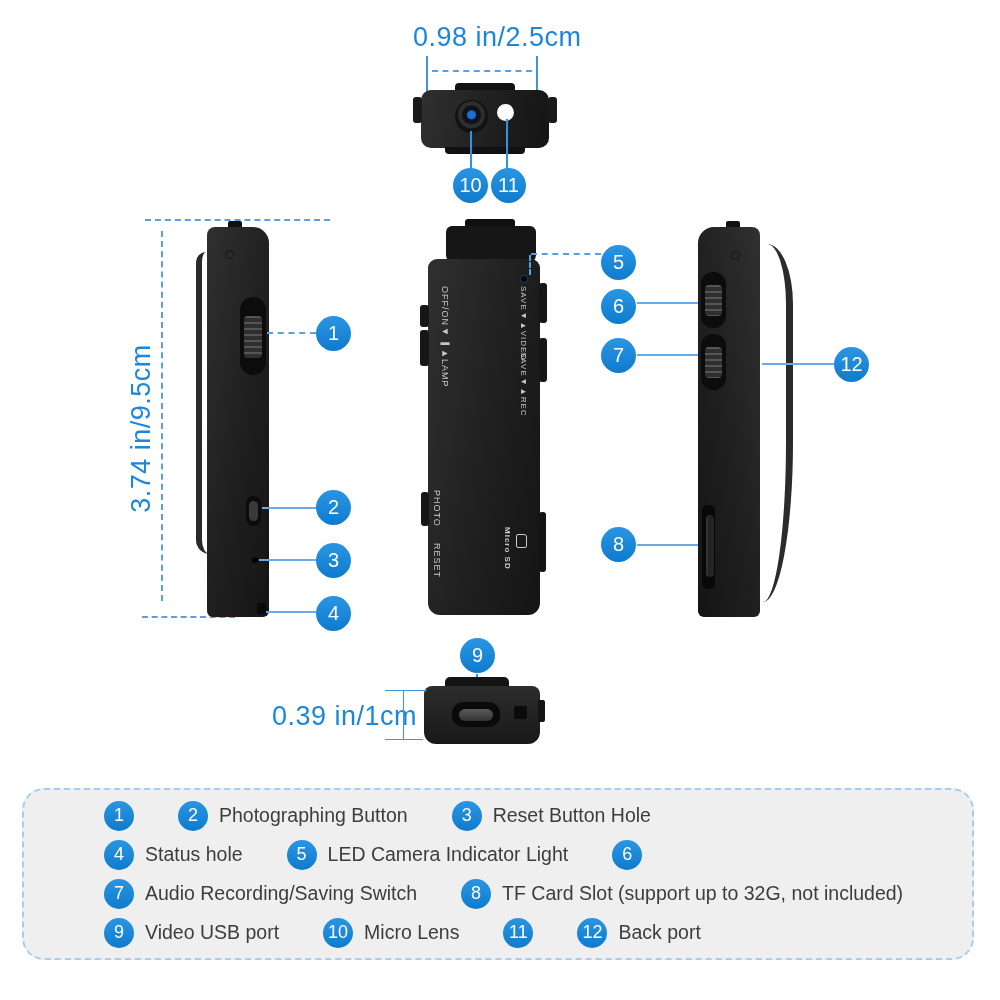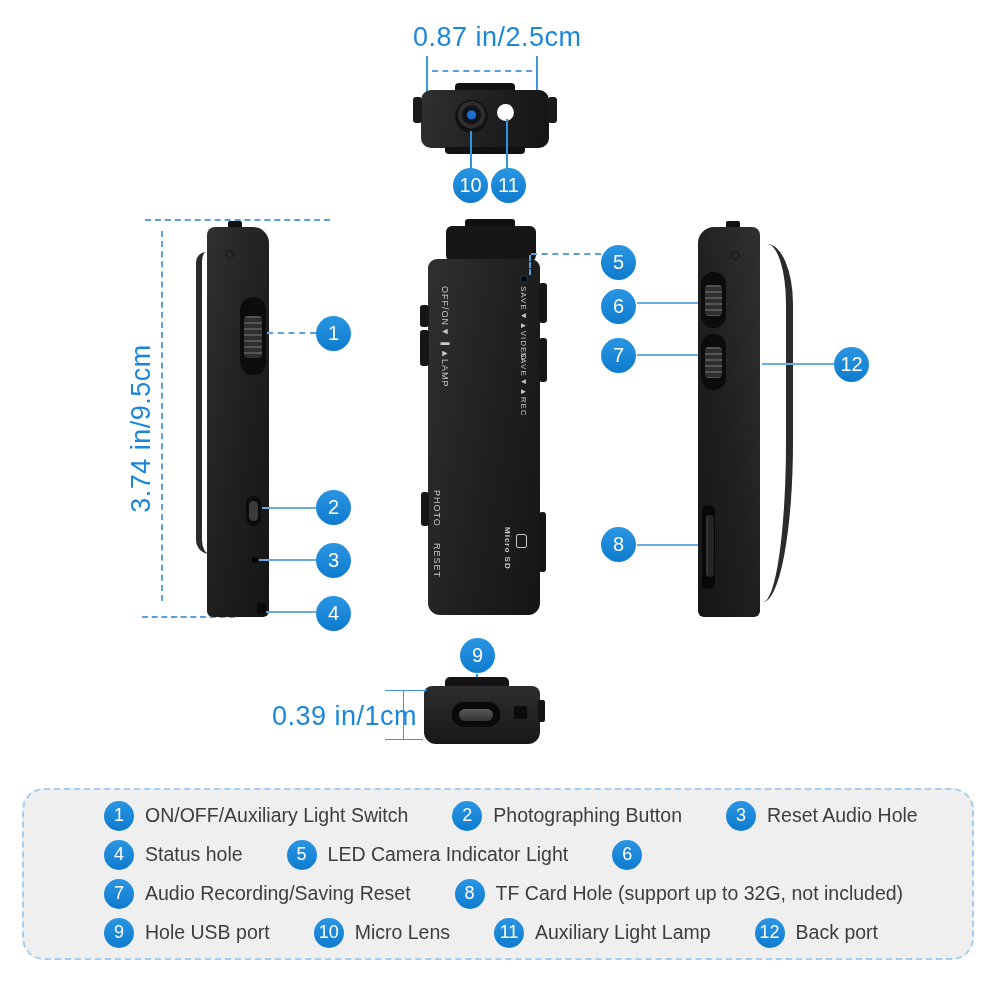--- a/index.html
+++ b/index.html
@@ -34,21 +34,21 @@
   .litem{display:flex;align-items:center;column-gap:11px;white-space:nowrap;}
   .lco{width:30px;height:30px;border-radius:50%;background:linear-gradient(180deg,#2a95e2,#0f7bce);
        color:#fff;font-size:18px;display:flex;align-items:center;justify-content:center;flex:0 0 30px;}
   .llabel{font-size:19.5px;color:#3d3d3d;}
 </style>
 </head>
 <body>
 
 <div id="stage">
 
-  <div class="dim-text" style="left:413px;top:22px;">0.87 in/2.5cm</div>
+  <div class="dim-text" style="left:413px;top:22px;">0.98 in/2.5cm</div>
   <div class="vline" style="left:426px;top:56px;height:38px;"></div>
   <div class="vline" style="left:536px;top:56px;height:38px;"></div>
   <div class="hdash" style="left:432px;top:70px;width:100px;"></div>
 
   <div class="blk" style="left:455px;top:83px;width:60px;height:12px;border-radius:4px 4px 0 0;"></div>
   <div class="body-dark" style="left:421px;top:90px;width:128px;height:58px;border-radius:10px;"></div>
   <div class="blk" style="left:413px;top:97px;width:9px;height:26px;border-radius:3px;background:#1a1a1a;"></div>
   <div class="blk" style="left:548px;top:97px;width:9px;height:26px;border-radius:3px;background:#1a1a1a;"></div>
   <div class="abs" style="left:455px;top:100px;width:33px;height:33px;border-radius:50%;background:radial-gradient(circle at 50% 45%,#1a6fd0 0 4px,#10131a 5px 9px,#2e2e2e 10px 13px,#121212 14px);"></div>
   <div class="abs" style="left:497px;top:104px;width:17px;height:17px;border-radius:50%;background:radial-gradient(circle at 45% 40%,#ffffff 0 55%,#cfcfcf 100%);"></div>
@@ -140,66 +140,64 @@
 
   <div class="dim-text" style="left:272px;top:701px;">0.39 in/1cm</div>
   <div class="hline" style="left:385px;top:690px;width:42px;border-width:1.5px;"></div>
   <div class="hline" style="left:385px;top:739px;width:38px;border-width:1.5px;"></div>
   <div class="vline" style="left:403px;top:691px;height:49px;border-width:1.5px;"></div>
 
   <div id="legend">
     <div class="lrow">
       <div class="litem">
         <span class="lco">1</span>
-        <span class="llabel">ON/OFF/Auxiliary Light Switch</span>
       </div>
       <div class="litem">
         <span class="lco">2</span>
         <span class="llabel">Photographing Button</span>
       </div>
       <div class="litem">
         <span class="lco">3</span>
-        <span class="llabel">Reset Audio Hole</span>
+        <span class="llabel">Reset Button Hole</span>
       </div>
     </div>
     <div class="lrow">
       <div class="litem">
         <span class="lco">4</span>
         <span class="llabel">Status hole</span>
       </div>
       <div class="litem">
         <span class="lco">5</span>
         <span class="llabel">LED Camera Indicator Light</span>
       </div>
       <div class="litem">
         <span class="lco">6</span>
       </div>
     </div>
     <div class="lrow">
       <div class="litem">
         <span class="lco">7</span>
-        <span class="llabel">Audio Recording/Saving Reset</span>
+        <span class="llabel">Audio Recording/Saving Switch</span>
       </div>
       <div class="litem">
         <span class="lco">8</span>
-        <span class="llabel">TF Card Hole (support up to 32G, not included)</span>
+        <span class="llabel">TF Card Slot (support up to 32G, not included)</span>
       </div>
     </div>
     <div class="lrow">
       <div class="litem">
         <span class="lco">9</span>
-        <span class="llabel">Hole USB port</span>
+        <span class="llabel">Video USB port</span>
       </div>
       <div class="litem">
         <span class="lco">10</span>
         <span class="llabel">Micro Lens</span>
       </div>
       <div class="litem">
         <span class="lco">11</span>
-        <span class="llabel">Auxiliary Light Lamp</span>
       </div>
       <div class="litem">
         <span class="lco">12</span>
         <span class="llabel">Back port</span>
       </div>
     </div>
   </div>
 
 </div>
 

